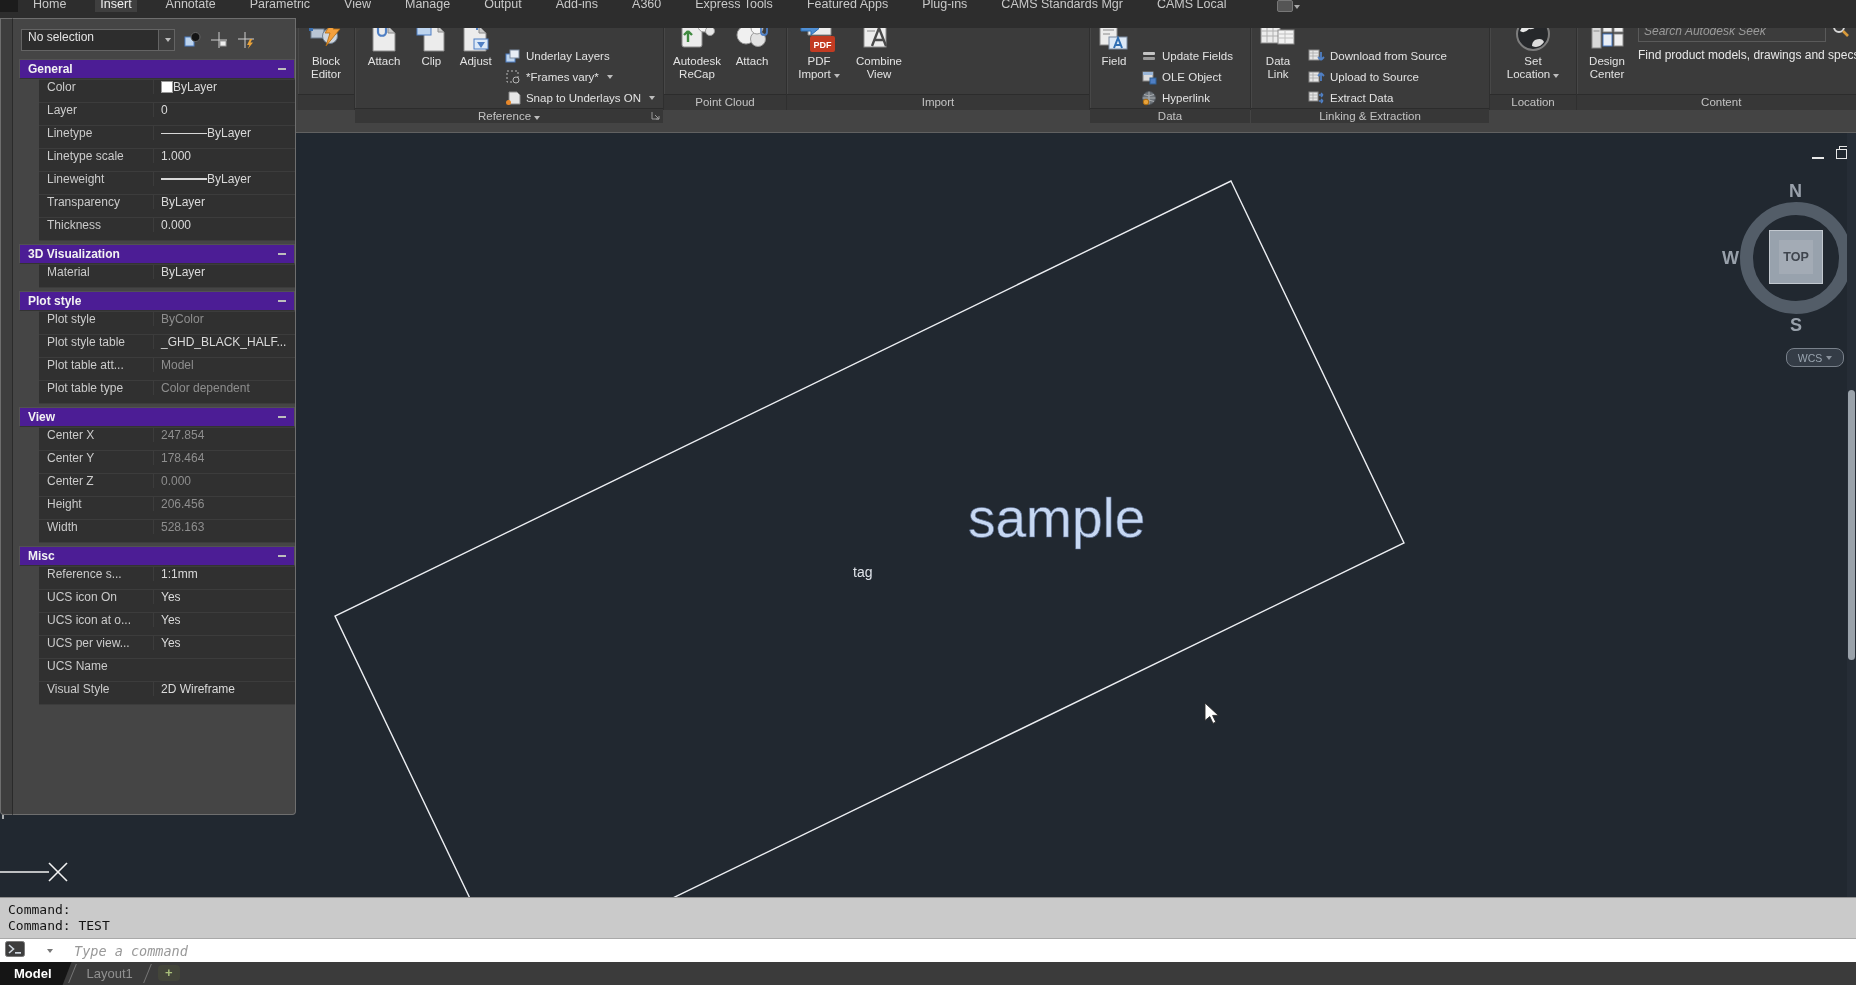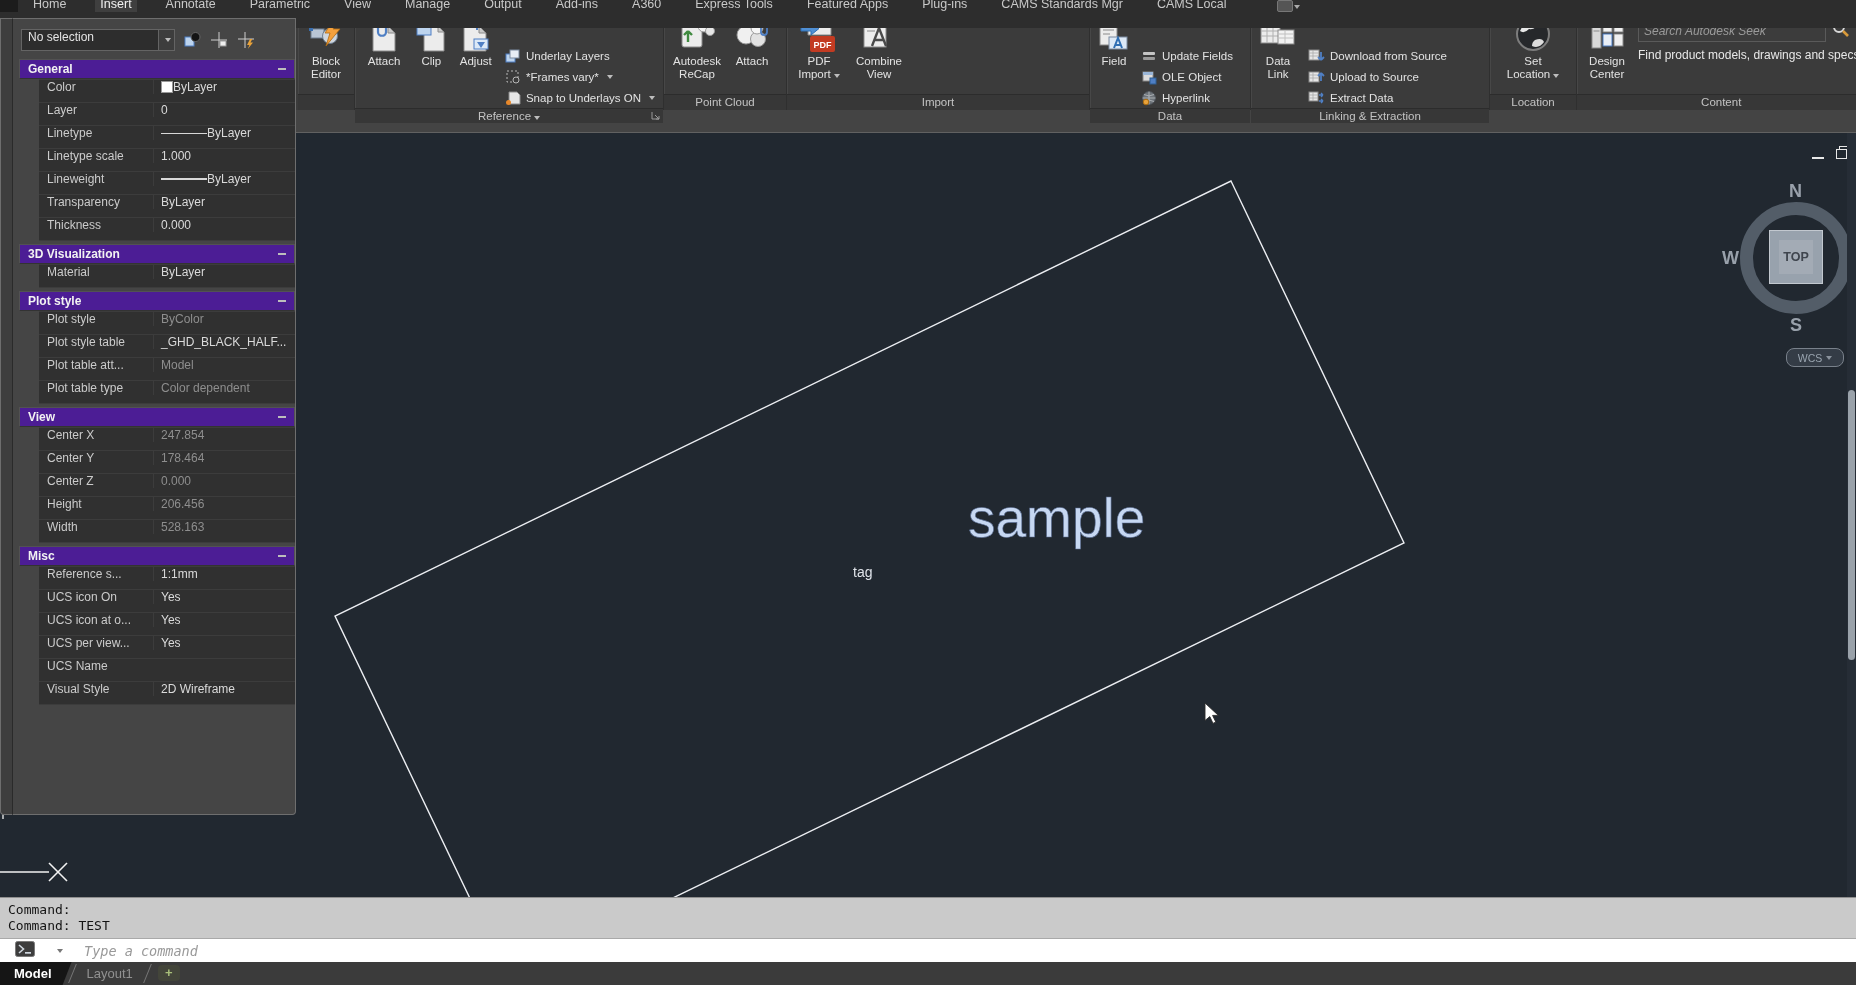--- a/index.html
+++ b/index.html
@@ -69,21 +69,21 @@
   .plab{width:106px;padding-left:8px;color:#cbcbcb;font-size:12px;display:flex;align-items:center;white-space:nowrap;overflow:hidden;}
   .pval{flex:1;border-left:1px solid #3c3c3c;padding-left:7px;color:#dadada;font-size:12px;display:flex;align-items:center;white-space:nowrap;overflow:hidden;}
   .pval.dim{color:#8e8e8e;}
   .swatch{width:10px;height:10px;background:#fff;border:1px solid #999;flex-shrink:0;}
   .lineglyph{width:46px;height:1px;background:#d8d8d8;flex-shrink:0;}
   .lineglyph.thick{height:2px;}
 
   
   .cmd{position:absolute;left:0;top:897px;width:100%;height:88px;z-index:20;}
   .cmd-hist{height:41px;background:#cacaca;border-top:1px solid #8f8f8f;padding:4px 0 0 8px;box-sizing:border-box;font-family:"DejaVu Sans Mono",monospace;font-size:13px;color:#141414;line-height:16px;}
-  .cmd-inputrow{height:24px;background:#ffffff;border-top:1px solid #a9a9a9;display:flex;align-items:center;padding-left:15px;box-sizing:border-box;gap:19px;}
+  .cmd-inputrow{height:24px;background:#ffffff;border-top:1px solid #a9a9a9;display:flex;align-items:center;padding-left:5px;box-sizing:border-box;gap:19px;}
   .cmd-field{flex:1;border:none;outline:none;font-family:"DejaVu Sans Mono",monospace;font-size:13.5px;color:#333;background:transparent;}
   .cmd-field::placeholder{color:#999;font-style:italic;}
   .cmd-inputrow .tri{border-top-color:#777;}
   .ltabs{height:23px;background:#3b3b3b;display:flex;align-items:stretch;}
   .ltab{font-size:13px;color:#919191;display:flex;align-items:center;padding:0 14px;}
   .ltab.active{background:#151515;color:#fff;font-weight:bold;clip-path:polygon(0 0,100% 0,calc(100% - 9px) 100%,0 100%);padding-right:20px;}
   .lsep{width:1px;background:#777;transform:skewX(-22deg);margin:2px 0;}
   .ladd{margin:3px 0 0 10px;width:22px;height:16px;background:#43453a;border-radius:4px;color:#a9bf7a;font-weight:bold;font-size:13px;display:flex;align-items:center;justify-content:center;line-height:14px;}
 </style>
 </head>

